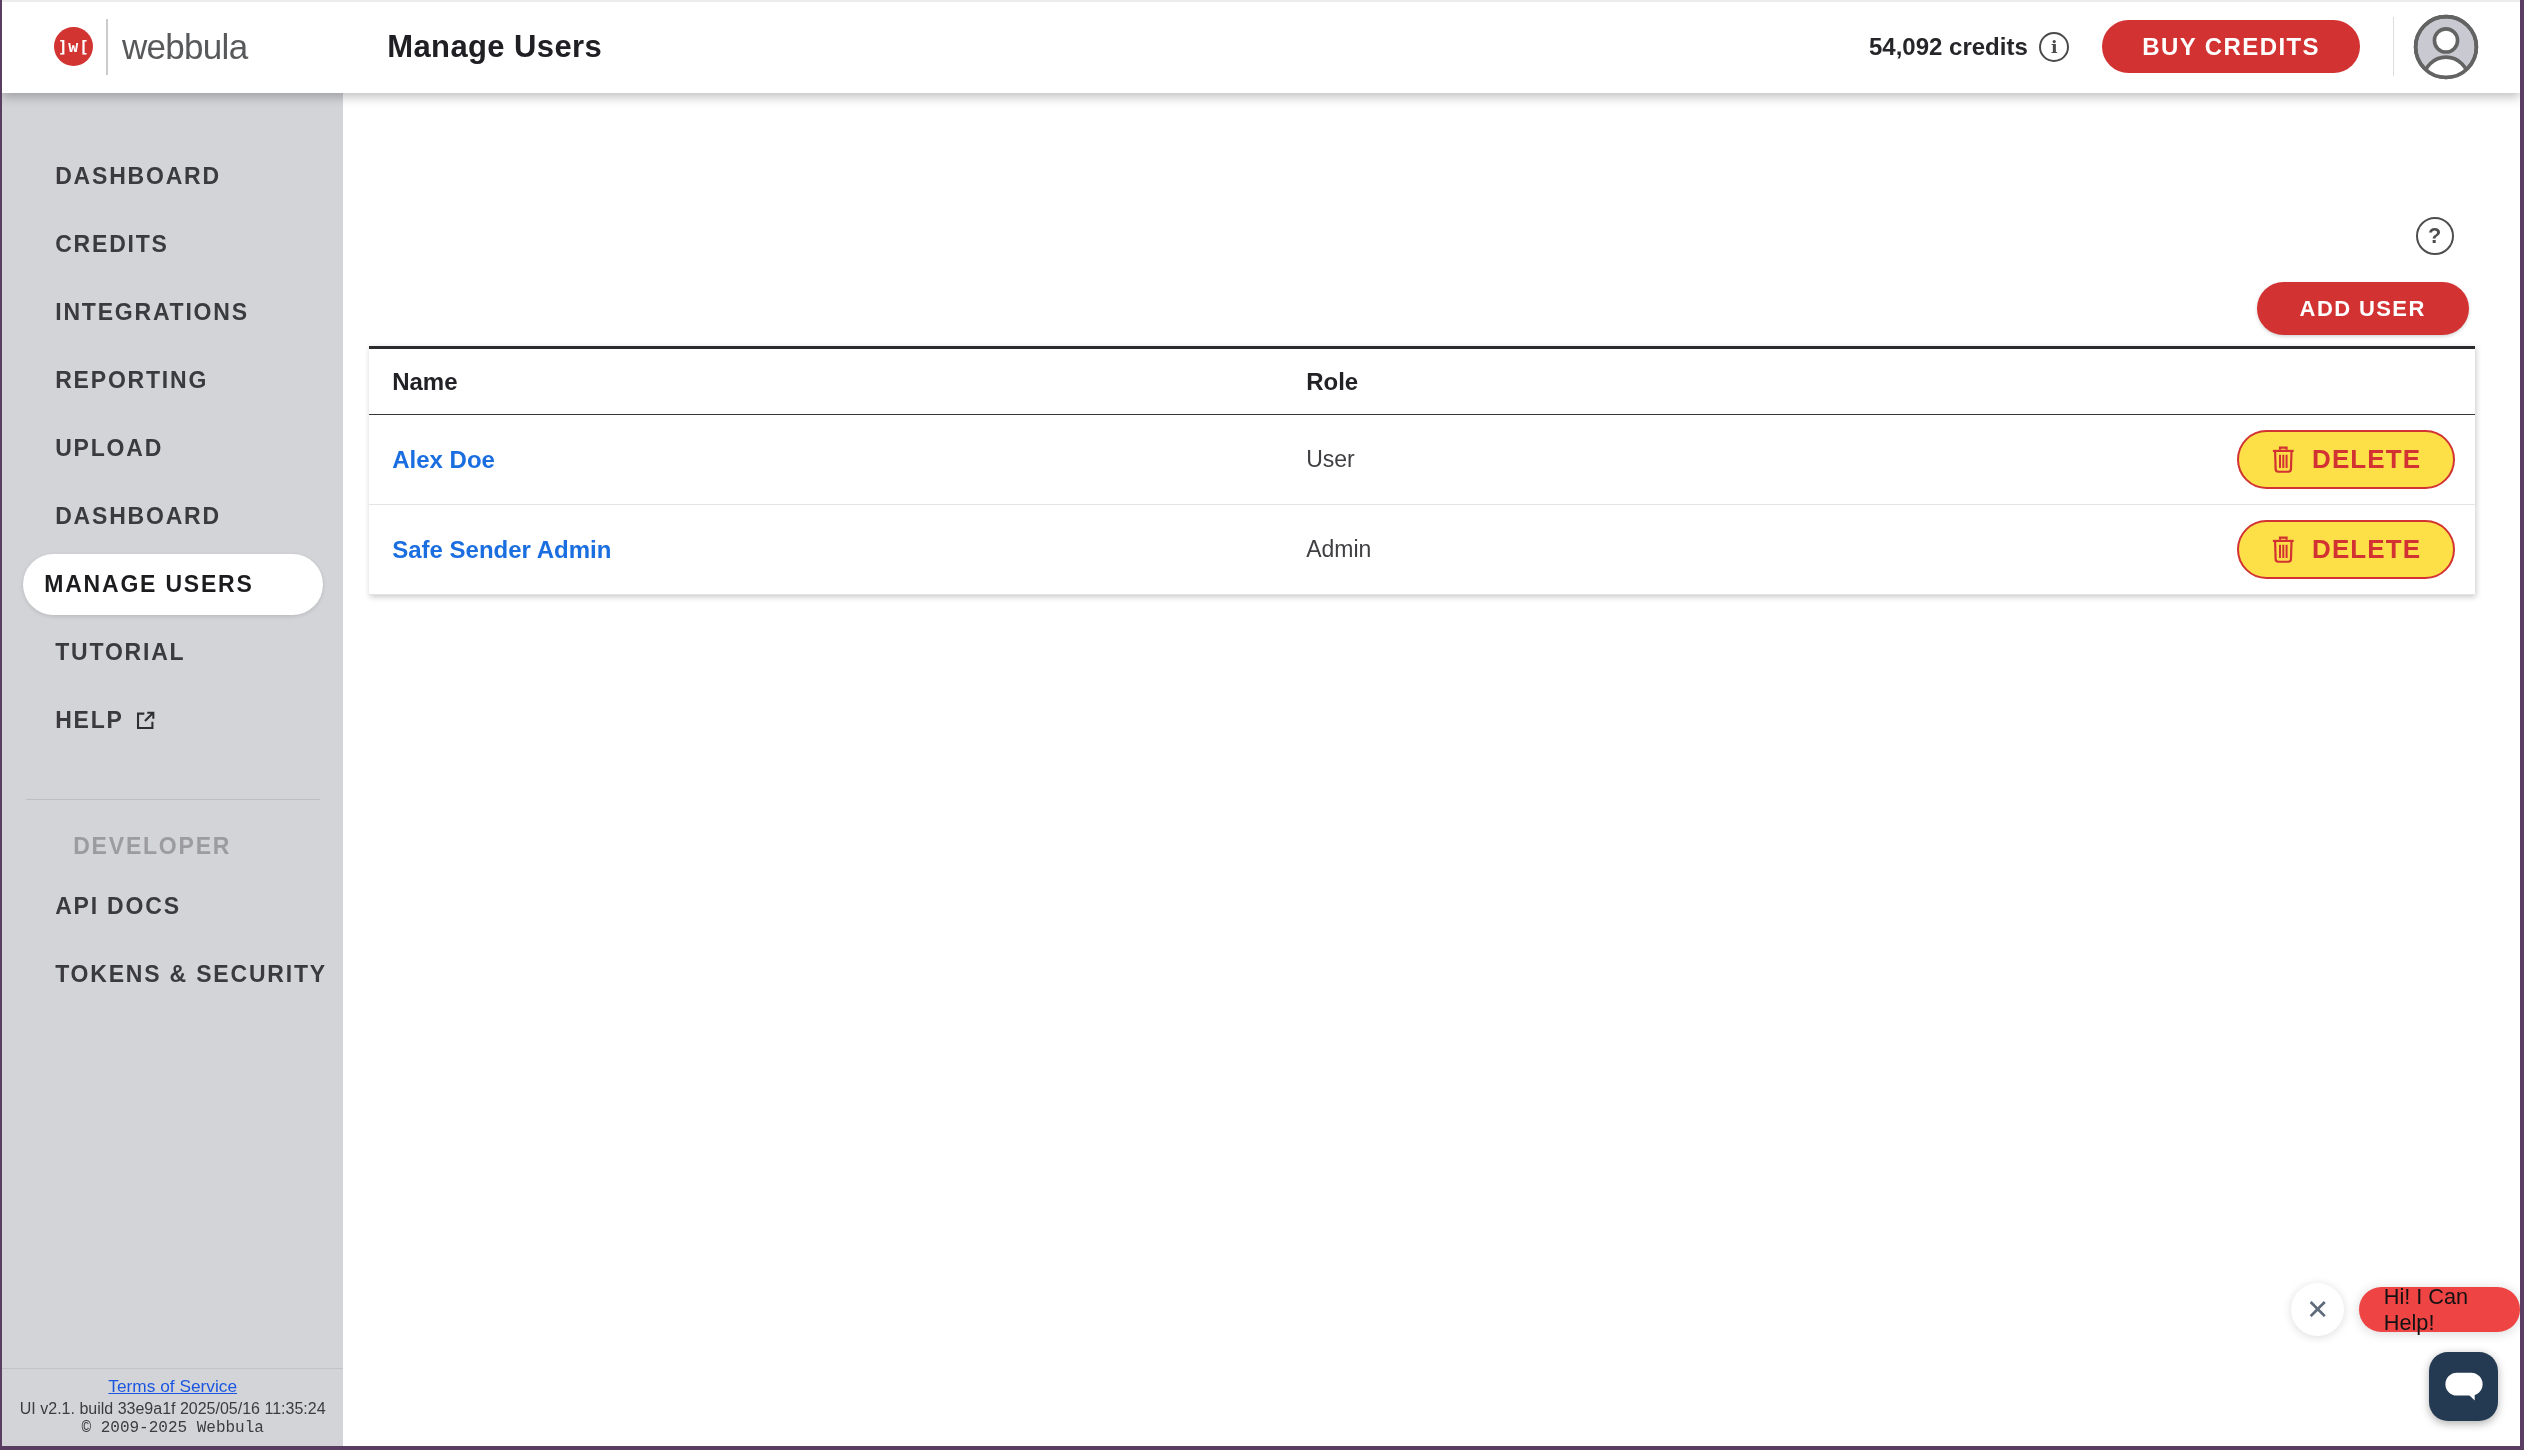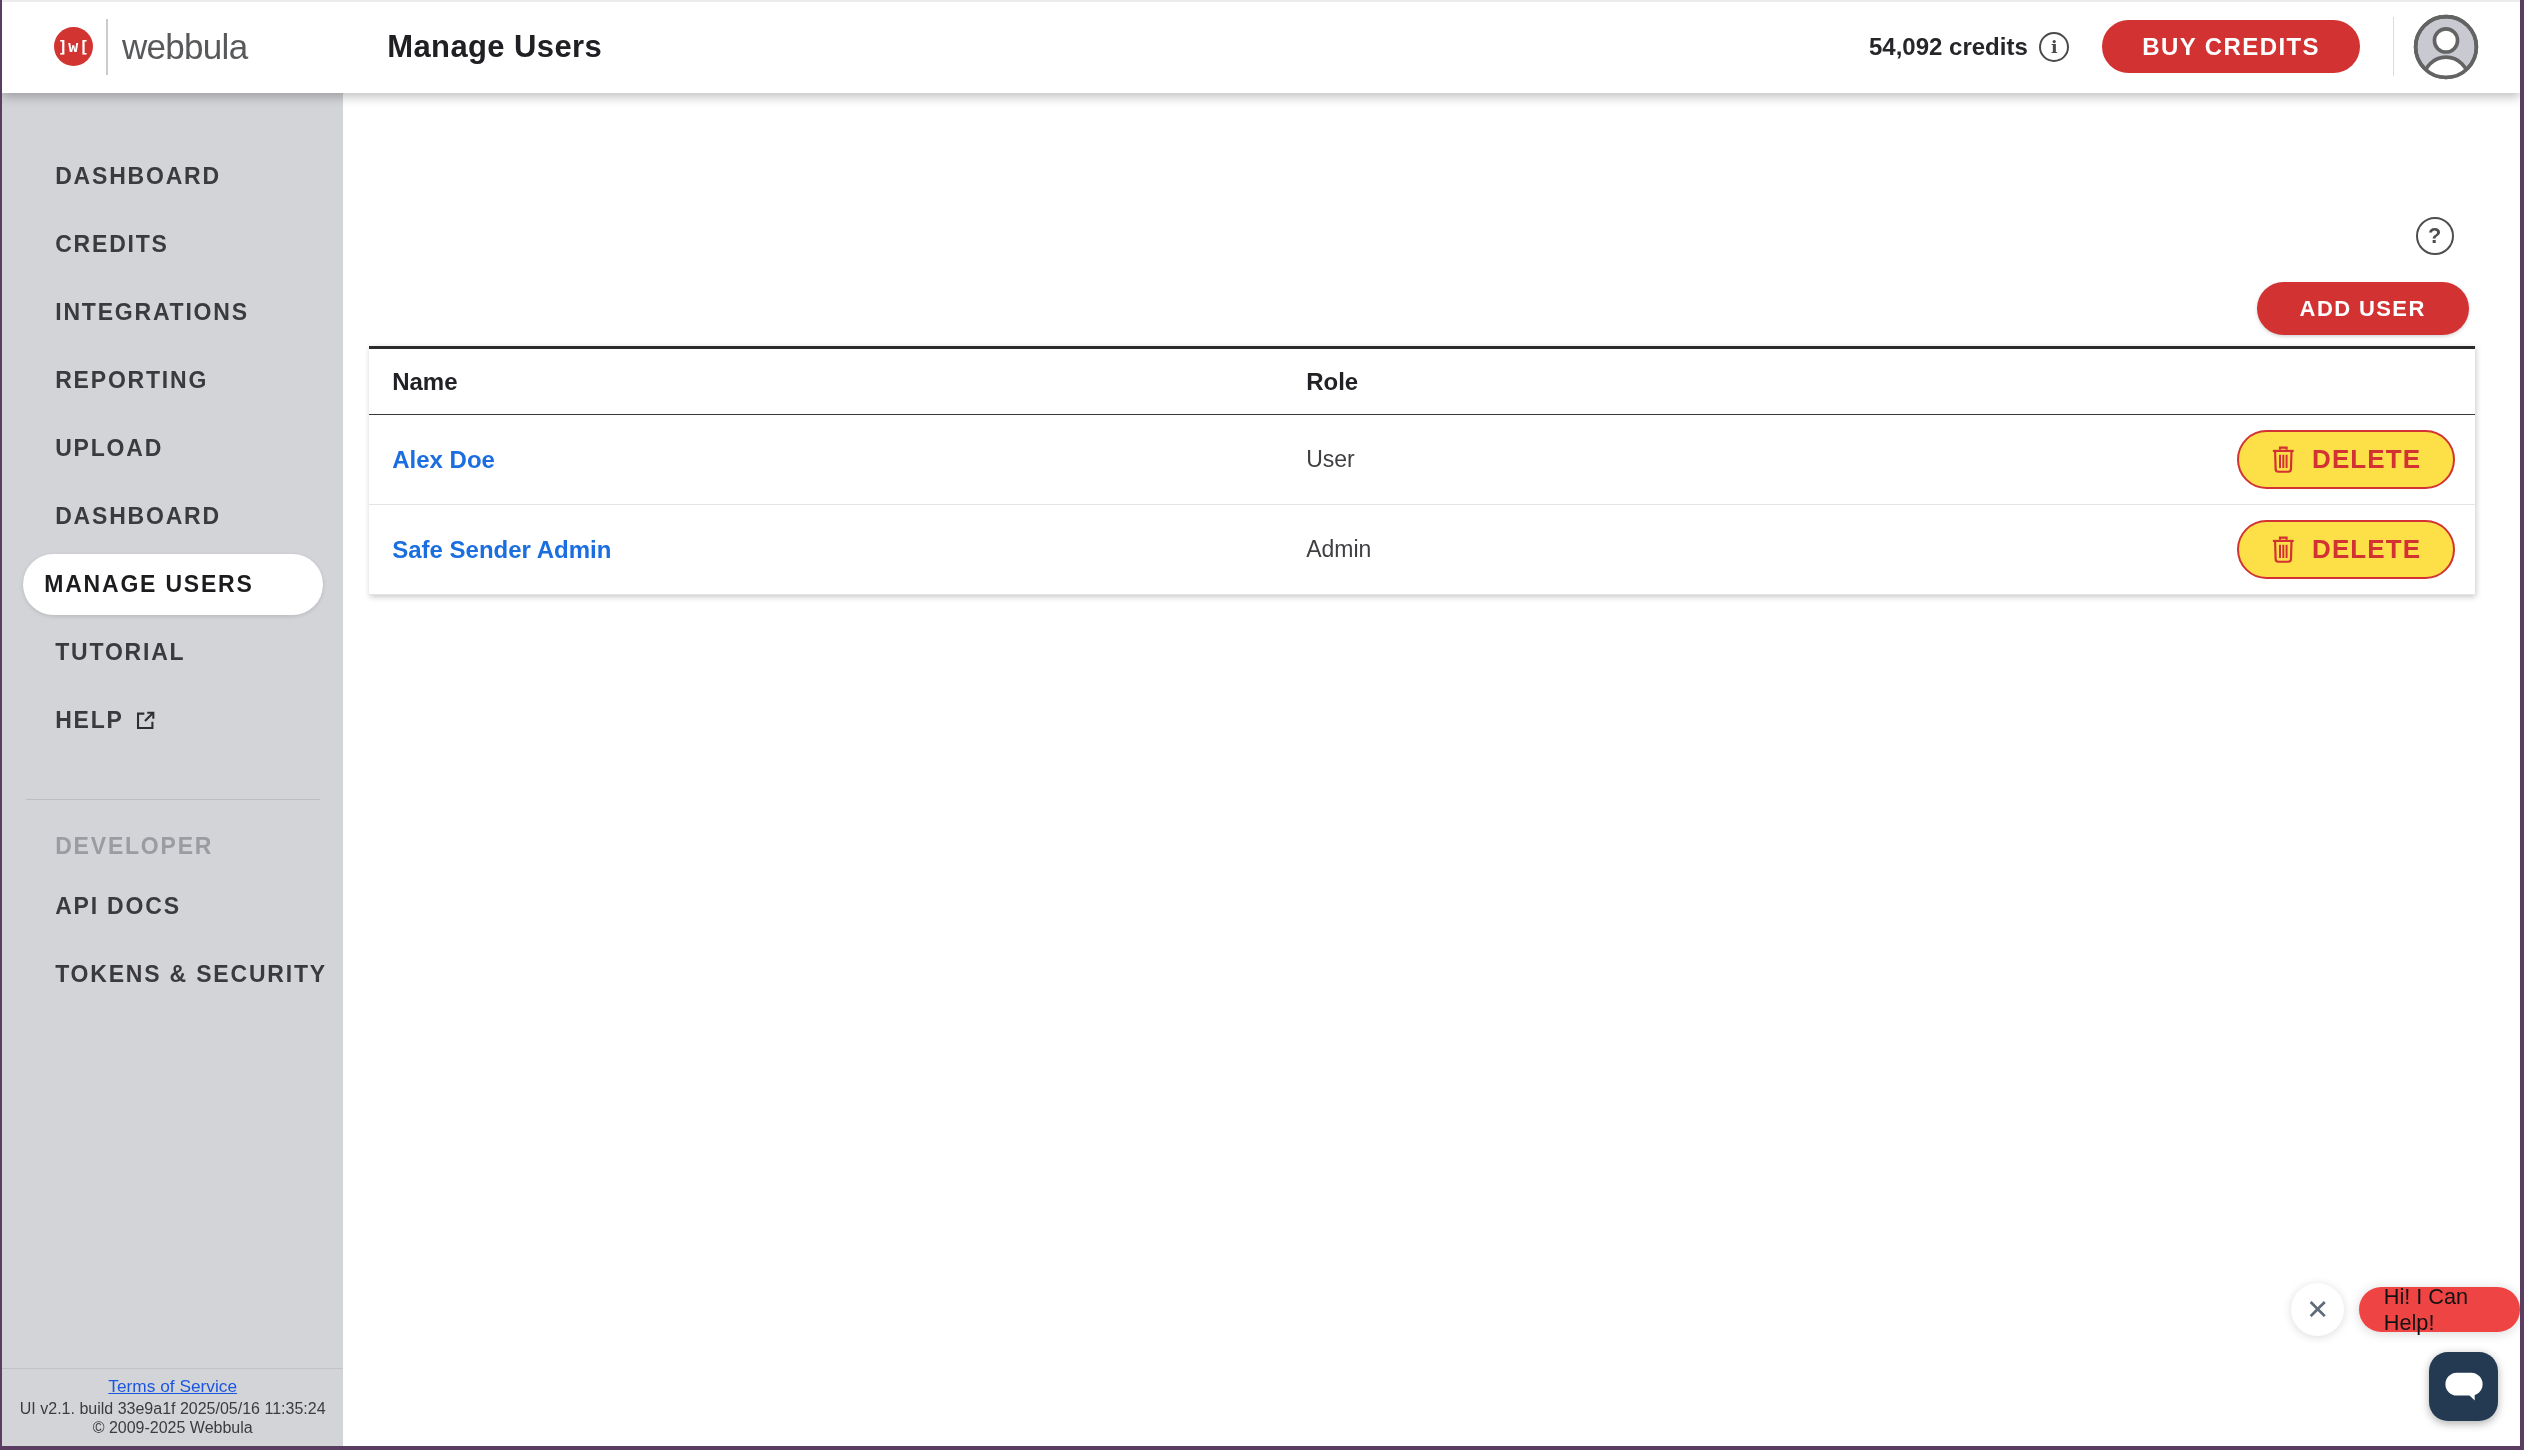--- a/index.html
+++ b/index.html
@@ -76,29 +76,29 @@
     border-radius:34px; height:61px; margin-top:3.6px; margin-bottom:3.6px;
     color:#1c1c1f; font-weight:700; box-shadow:0 1.4px 4.3px rgba(0,0,0,0.12);
   }
   .external-icon { margin-left:10px; width:23px; height:23px; }
   .side-divider {
     position:absolute; top:706px; left:24px; right:23px; height:1.4px; background:#bdbdc2;
   }
   .section-label {
     position:absolute; top:719px; left:0; right:0;
   }
-  .section-label .nav-item { color:#9b9ba1; cursor:default; }
+  .section-label .nav-item { color:#9b9ba1; cursor:default;margin-left:18px; }
   .dev-nav { position:absolute; top:779px; left:0; right:0; }
   .side-footer {
     position:absolute; left:0; right:0; bottom:0; padding:7.2px 0 8.7px 0;
     border-top:1.4px solid #c2c2c7; text-align:center;
   }
   .terms-link { font-size:17.3px; color:#1a56e0; text-decoration:underline; cursor:pointer; }
   .build-line { font-size:16px; color:#3c3c3f; margin-top:2.2px; }
-  .copyright-line { font-size:16px; color:#3c3c3f; margin-top:1.4px; }
+  .copyright-line { font-size:16px; color:#3c3c3f; margin-top:1.4px;font-family:Liberation Mono, monospace; }
 
   
   .main { position:absolute; left:341px; top:93px; right:0; bottom:0; background:#ffffff; }
   .help-icon {
     position:absolute; top:124px; right:66px;
     width:38px; height:38px; border:2.2px solid #4e4e4e; border-radius:50%;
     display:flex; align-items:center; justify-content:center;
     font-size:21.7px; font-weight:700; color:#4e4e4e; cursor:pointer;
   }
   .add-user-btn {

